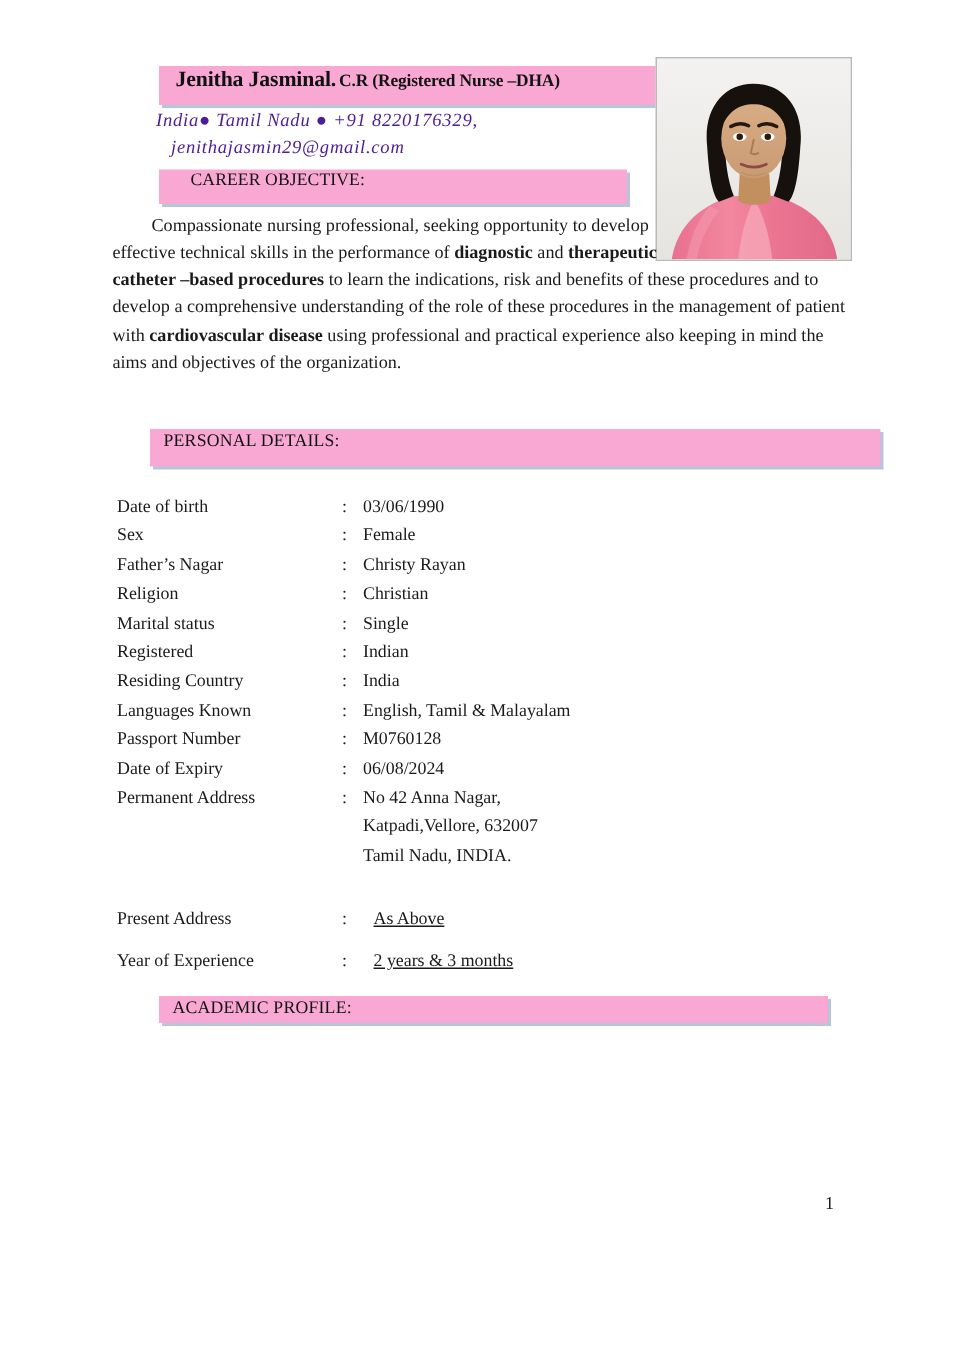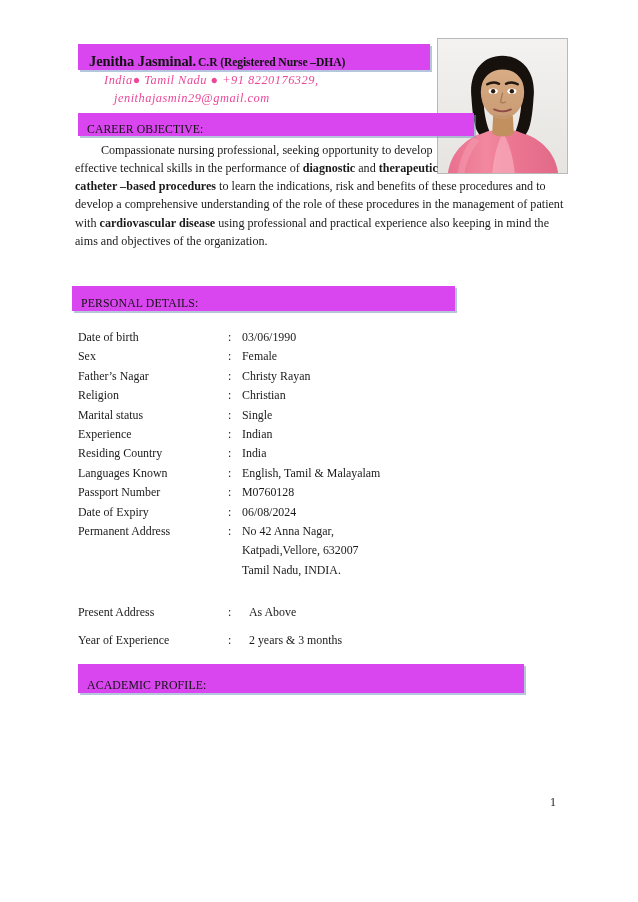--- a/index.html
+++ b/index.html
@@ -19,24 +19,25 @@
 
   .page {
     position: absolute;
     left: 0; top: 0;
     width: 638px; height: 902px;
   }
 
   
   .bar {
     position: absolute;
-    background: #d946ef;
+    background: #f9a8d4;
     box-shadow: 2px 2px 0 0 rgba(120,150,190,0.55);
     display: flex;
-    align-items: flex-end;
+    align-items: flex-start;
+    margin-left: 28px;
   }
   .bar .bar-text {
     font-family: "Liberation Serif", "DejaVu Serif", serif;
     color: #111111;
     white-space: nowrap;
   }
 
   #name-bar {
     left: 78px; top: 44px;
     width: 352px; height: 26px;
@@ -49,56 +50,56 @@
   }
   #name-bar .name-sub {
     font-size: 11.6px;
     font-weight: bold;
     margin-left: 2px;
     letter-spacing: -0.1px;
   }
 
   #career-objective-bar {
     left: 78px; top: 113px;
-    width: 396px; height: 23px;
-    padding-left: 9px;
+    width: 312px; height: 23px;
+    padding-left: 21px;
   }
   #career-objective-bar .bar-text {
     font-size: 11.7px;
     letter-spacing: 0.1px;
   }
 
   #personal-details-bar {
     left: 72px; top: 286px;
-    width: 383px; height: 25px;
+    width: 487px; height: 25px;
     padding-left: 9px;
   }
   #personal-details-bar .bar-text {
     font-size: 11.8px;
     letter-spacing: 0.15px;
   }
 
   #academic-profile-bar {
     left: 78px; top: 664px;
-    width: 446px; height: 29px;
+    width: 446px; height: 18px;
     padding-left: 9px;
   }
   #academic-profile-bar .bar-text {
     font-size: 11.8px;
     letter-spacing: 0.15px;
   }
 
   
   #contact-block {
     position: absolute;
     left: 104px; top: 72px;
     width: 330px;
     font-style: italic;
     font-size: 12.4px;
-    color: #ec4899;
+    color: #4c1d95;
     line-height: 1.45;
     letter-spacing: 0.5px;
   }
   #contact-block .line2 { margin-left: 10px; display: block; }
 
   
   #photo-frame {
     position: absolute;
     left: 437px; top: 38px;
     width: 131px; height: 136px;
@@ -135,21 +136,21 @@
     width: 400px;
     font-size: 11.9px;
     line-height: 19.4px;
   }
   .pd-row { display: flex; }
   .pd-label { width: 150px; flex: 0 0 150px; }
   .pd-colon { width: 10px; flex: 0 0 10px; }
   .pd-value { flex: 1 1 auto; white-space: nowrap; }
   .pd-value-pad { padding-left: 4px; }
   .pd-gap { height: 23px; }
-  .pd-row-wide .pd-value { padding-left: 11px; }
+  .pd-row-wide .pd-value { padding-left: 11px; text-decoration: underline; }
   .pd-row-wide { margin-bottom: 8px; }
 
   
   #page-number {
     position: absolute;
     left: 550px; top: 795px;
     font-size: 12px;
     color: #1a1a1a;
   }
 </style>
@@ -251,21 +252,21 @@
         <div class="pd-label">Religion</div>
         <div class="pd-colon">:</div>
         <div class="pd-value pd-value-pad">Christian</div>
       </div>
       <div class="pd-row">
         <div class="pd-label">Marital status</div>
         <div class="pd-colon">:</div>
         <div class="pd-value pd-value-pad">Single</div>
       </div>
       <div class="pd-row">
-        <div class="pd-label">Experience</div>
+        <div class="pd-label">Registered</div>
         <div class="pd-colon">:</div>
         <div class="pd-value pd-value-pad">Indian</div>
       </div>
       <div class="pd-row">
         <div class="pd-label">Residing Country</div>
         <div class="pd-colon">:</div>
         <div class="pd-value pd-value-pad">India</div>
       </div>
       <div class="pd-row">
         <div class="pd-label">Languages Known</div>

